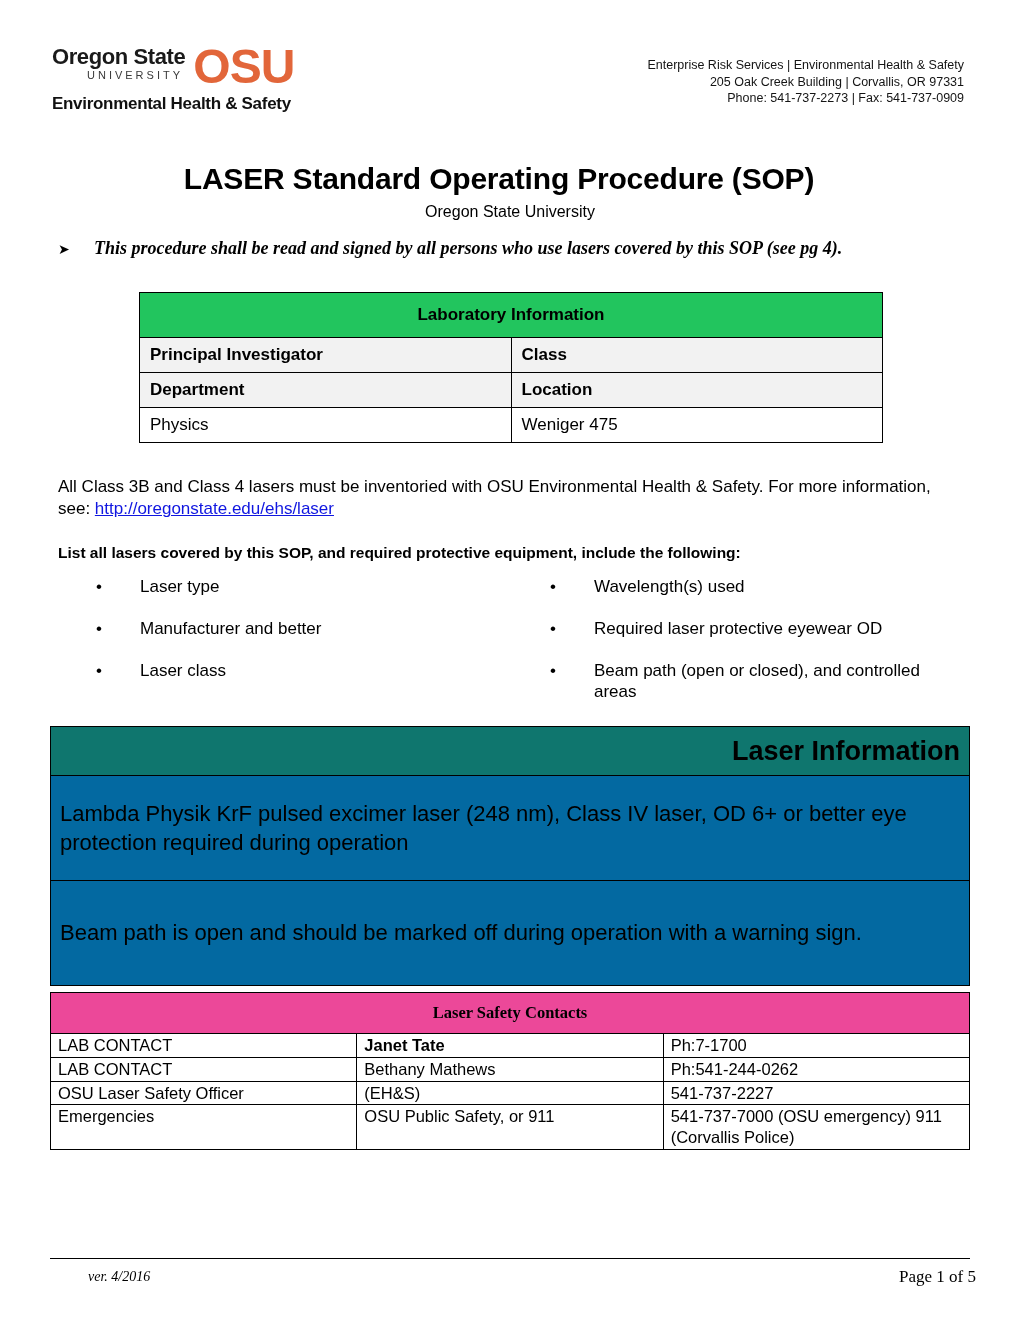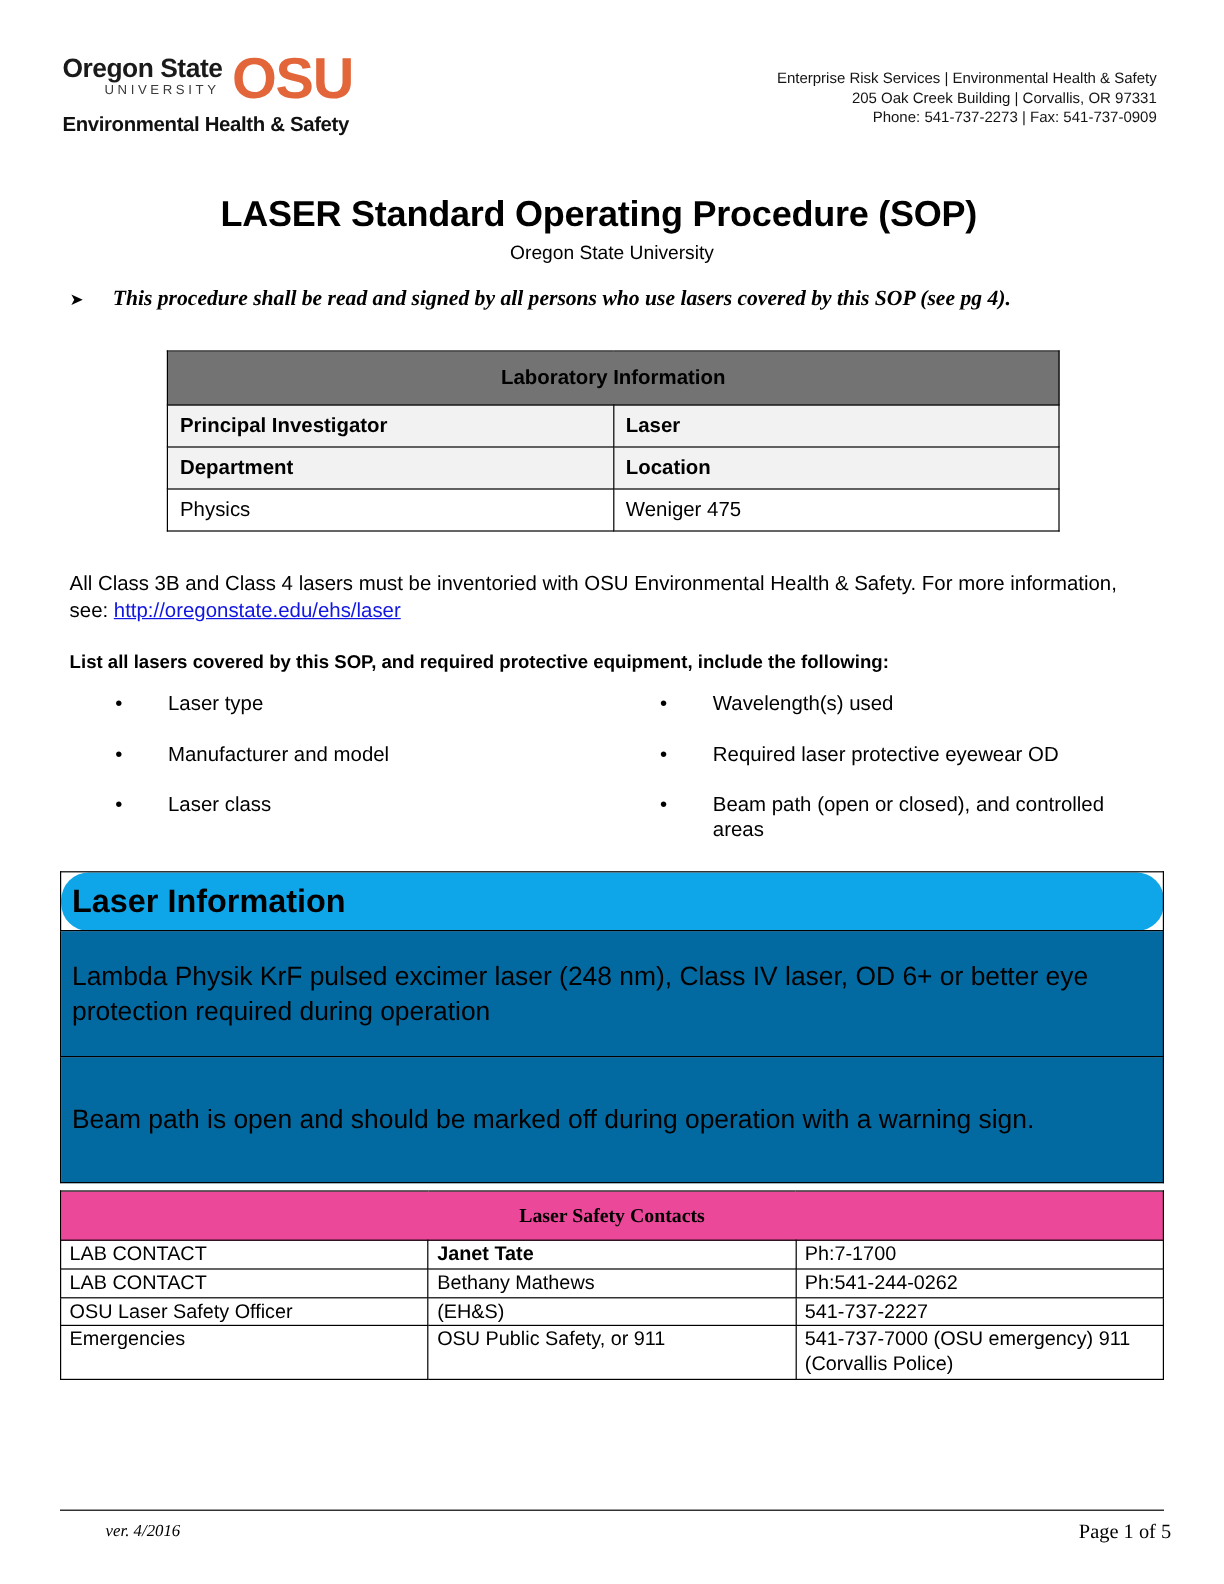--- a/index.html
+++ b/index.html
@@ -146,21 +146,21 @@
     border: 1.6px solid #000000;
     padding: 4px 10px;
     font-size: 17px;
     vertical-align: middle;
     height: 26px;
   }
   .lab-title-cell {
     text-align: center;
     font-size: 25px;
     font-weight: bold;
-    background: #737373;
+    background: #22c55e;
     height: 38px !important;
     padding: 3px 10px !important;
   }
   .lab-head-cell {
     font-weight: bold;
     background: #f2f2f2;
     font-size: 17px;
   }
   .lab-val-cell {
     background: #ffffff;
@@ -226,27 +226,26 @@
     top: 726px;
     width: 920px;
     border-collapse: collapse;
     table-layout: fixed;
   }
   .laser-table td {
     border: 1.8px solid #000000;
     padding: 6px 9px;
   }
   .laser-title-cell {
-    text-align: left;
+    text-align: right;
     font-size: 27px;
     font-weight: bold;
-    background: #0ea5e9;
+    background: #0f766e;
     height: 40px;
     padding: 4px 9px !important;
-    border-radius: 23px;
   }
   .laser-body-cell {
     font-size: 22px;
     line-height: 1.33;
     height: 88px;
     vertical-align: middle;
     background: #0369a1;
     padding: 8px 9px !important;
   }
 
@@ -342,21 +341,21 @@
     <span>This procedure shall be read and signed by all persons who use lasers covered by this SOP (see pg 4).</span>
   </div>
 
   <table class="lab-table">
     <tbody>
       <tr>
         <td class="lab-title-cell" colspan="2">Laboratory Information</td>
       </tr>
       <tr>
         <td class="lab-head-cell" style="width:476px">Principal Investigator</td>
-        <td class="lab-head-cell" style="width:268px">Laser</td>
+        <td class="lab-head-cell" style="width:268px">Class</td>
       </tr>
       <tr>
         <td class="lab-head-cell">Department</td>
         <td class="lab-head-cell">Location</td>
       </tr>
       <tr>
         <td class="lab-val-cell">Physics</td>
         <td class="lab-val-cell">Weniger 475</td>
       </tr>
     </tbody>
@@ -369,21 +368,21 @@
   <div class="list-intro">List all lasers covered by this SOP, and required protective equipment, include the following:</div>
 
   <div class="bullet-cols">
     <div class="bullet-col left">
       <div class="bullet-item">
         <span class="bullet-dot">•</span>
         <span class="bullet-text">Laser type</span>
       </div>
       <div class="bullet-item">
         <span class="bullet-dot">•</span>
-        <span class="bullet-text">Manufacturer and model</span>
+        <span class="bullet-text">Manufacturer and better</span>
       </div>
       <div class="bullet-item">
         <span class="bullet-dot">•</span>
         <span class="bullet-text">Laser class</span>
       </div>
     </div>
     <div class="bullet-col right">
       <div class="bullet-item">
         <span class="bullet-dot">•</span>
         <span class="bullet-text">Wavelength(s) used</span>

